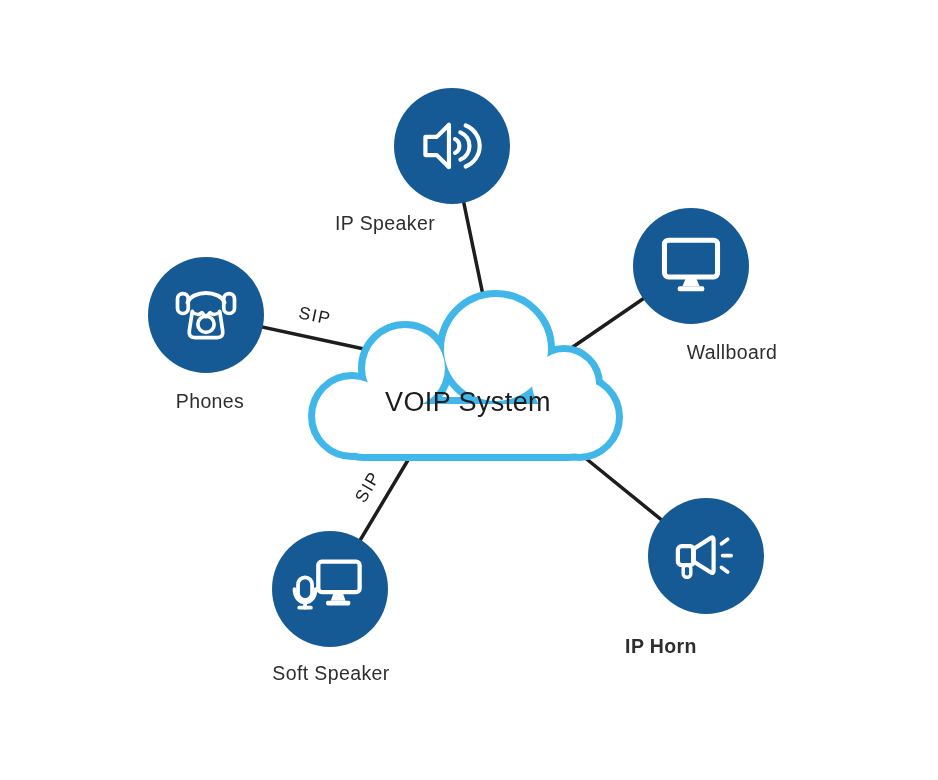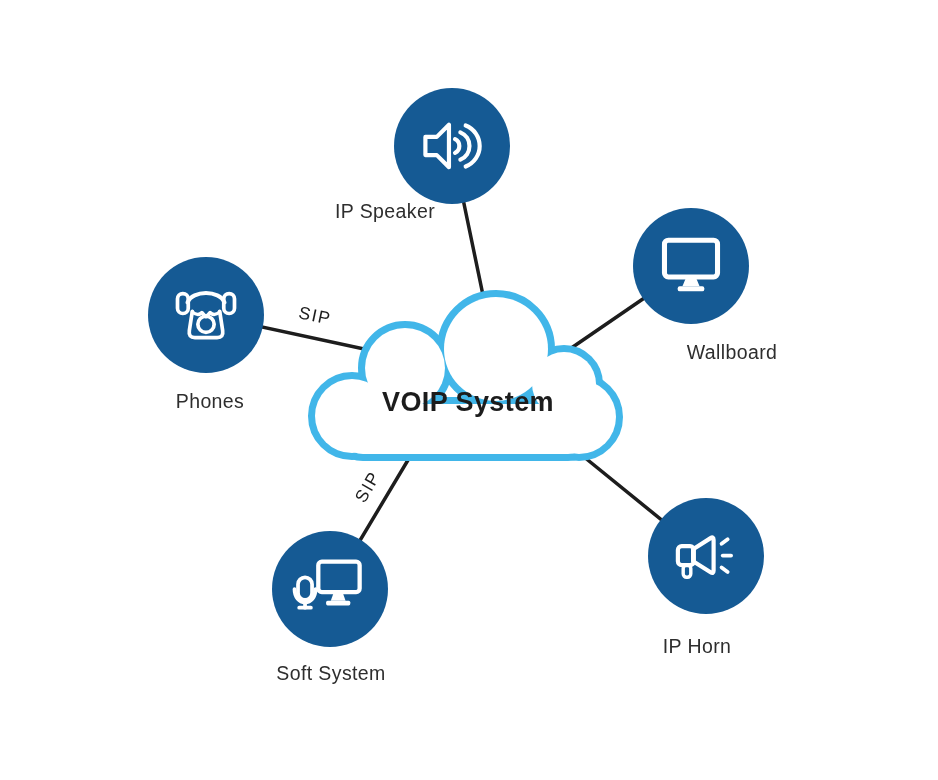--- a/index.html
+++ b/index.html
@@ -17,21 +17,21 @@
     display:flex; align-items:center; justify-content:center;
   }
   .node svg { display:block; }
   .node-label {
     position:absolute; transform:translateX(-50%);
     color:#2e2e2e; font-size:19.5px; letter-spacing:0.4px;
     white-space:nowrap;
   }
   .cloud-title {
     position:absolute; transform:translate(-50%,-50%);
-    color:#1c1c1c; font-size:27px; font-weight:bold;
+    color:#1c1c1c; font-size:27px; font-weight:normal;
     letter-spacing:0.4px; white-space:nowrap;
   }
   .edge-label {
     position:absolute; color:#1c1c1c; font-size:17.5px;
     letter-spacing:1.5px; white-space:nowrap;
   }
   .edge-label.sip1 { transform:translate(-50%,-50%) rotate(12deg); }
   .edge-label.sip2 { transform:translate(-50%,-50%) rotate(-60deg); }
 </style>
 </head>
@@ -74,21 +74,21 @@
   <span class="edge-label sip2" style="left:368px; top:487px;">SIP</span>
 
   <div class="node" style="left:394px; top:88px;">
     <svg width="76" height="76" viewBox="0 0 100 100" fill="none" stroke="#ffffff" stroke-linecap="round" stroke-linejoin="round">
       <path d="M 15 38 L 30 38 L 46 22 L 46 78 L 30 62 L 15 62 Z" stroke-width="5.5"></path>
       <path d="M 54 41 A 10 10 0 0 1 54 59" stroke-width="5.5"></path>
       <path d="M 61 32 A 19.5 19.5 0 0 1 61 68" stroke-width="5.5"></path>
       <path d="M 68 23 A 29 29 0 0 1 68 77" stroke-width="5.5"></path>
     </svg>
   </div>
-  <div class="node-label" style="left:385px; top:200px;">IP Speaker</div>
+  <div class="node-label" style="left:385px; top:212px;">IP Speaker</div>
 
   <div class="node" style="left:633px; top:208px;">
     <svg width="78" height="78" viewBox="0 0 100 100">
       <rect x="16" y="17" width="68" height="47" rx="5" fill="none" stroke="#ffffff" stroke-width="6.5"></rect>
       <polygon points="44,64 56,64 61,76 39,76" fill="#ffffff"></polygon>
       <rect x="33" y="76" width="34" height="6.5" rx="2.5" fill="#ffffff"></rect>
     </svg>
   </div>
   <div class="node-label" style="left:732px; top:341px;">Wallboard</div>
 
@@ -108,27 +108,27 @@
     <svg width="78" height="78" viewBox="0 0 100 100" stroke-linecap="round" stroke-linejoin="round">
       <rect x="35" y="15" width="53" height="39" rx="4.5" fill="none" stroke="#ffffff" stroke-width="5.5"></rect>
       <polygon points="55,54 66,54 70,65 51,65" fill="#ffffff"></polygon>
       <rect x="45" y="65" width="31" height="6" rx="2" fill="#ffffff"></rect>
       <rect x="9" y="35" width="18" height="29" rx="9" fill="none" stroke="#ffffff" stroke-width="4.8"></rect>
       <path d="M 4.5 50 C 4.5 60.5, 10.5 67, 18 67 C 25.5 67, 31.5 60.5, 31.5 50" fill="none" stroke="#ffffff" stroke-width="4.8"></path>
       <line x1="18" y1="67" x2="18" y2="74" stroke="#ffffff" stroke-width="4.8"></line>
       <line x1="10.5" y1="74" x2="25.5" y2="74" stroke="#ffffff" stroke-width="4.8"></line>
     </svg>
   </div>
-  <div class="node-label" style="left:331px; top:662px;">Soft System</div>
+  <div class="node-label" style="left:331px; top:662px;">Soft Speaker</div>
 
   <div class="node" style="left:648px; top:498px;">
     <svg width="76" height="76" viewBox="0 0 100 100" fill="none" stroke="#ffffff" stroke-linecap="round" stroke-linejoin="round">
       <rect x="13" y="37" width="21" height="25" rx="5" stroke-width="5.5"></rect>
       <path d="M 33 57 L 33 41 L 56 26.5 Q 60 24 60 28.5 L 60 69.5 Q 60 74 56 71.5 Z" stroke-width="5.5"></path>
       <rect x="20" y="62" width="10" height="16" rx="4.5" stroke-width="4.5"></rect>
       <line x1="72" y1="49.5" x2="83" y2="49.5" stroke-width="5"></line>
       <line x1="70.5" y1="34" x2="78.5" y2="28" stroke-width="5"></line>
       <line x1="70.5" y1="65" x2="78.5" y2="71" stroke-width="5"></line>
     </svg>
   </div>
-  <div class="node-label" style="left:697px; top:635px;">IP Horn</div>
+  <div class="node-label" style="left:661px; top:635px;font-weight:bold;">IP Horn</div>
 
 </div>
 
 </body></html>

